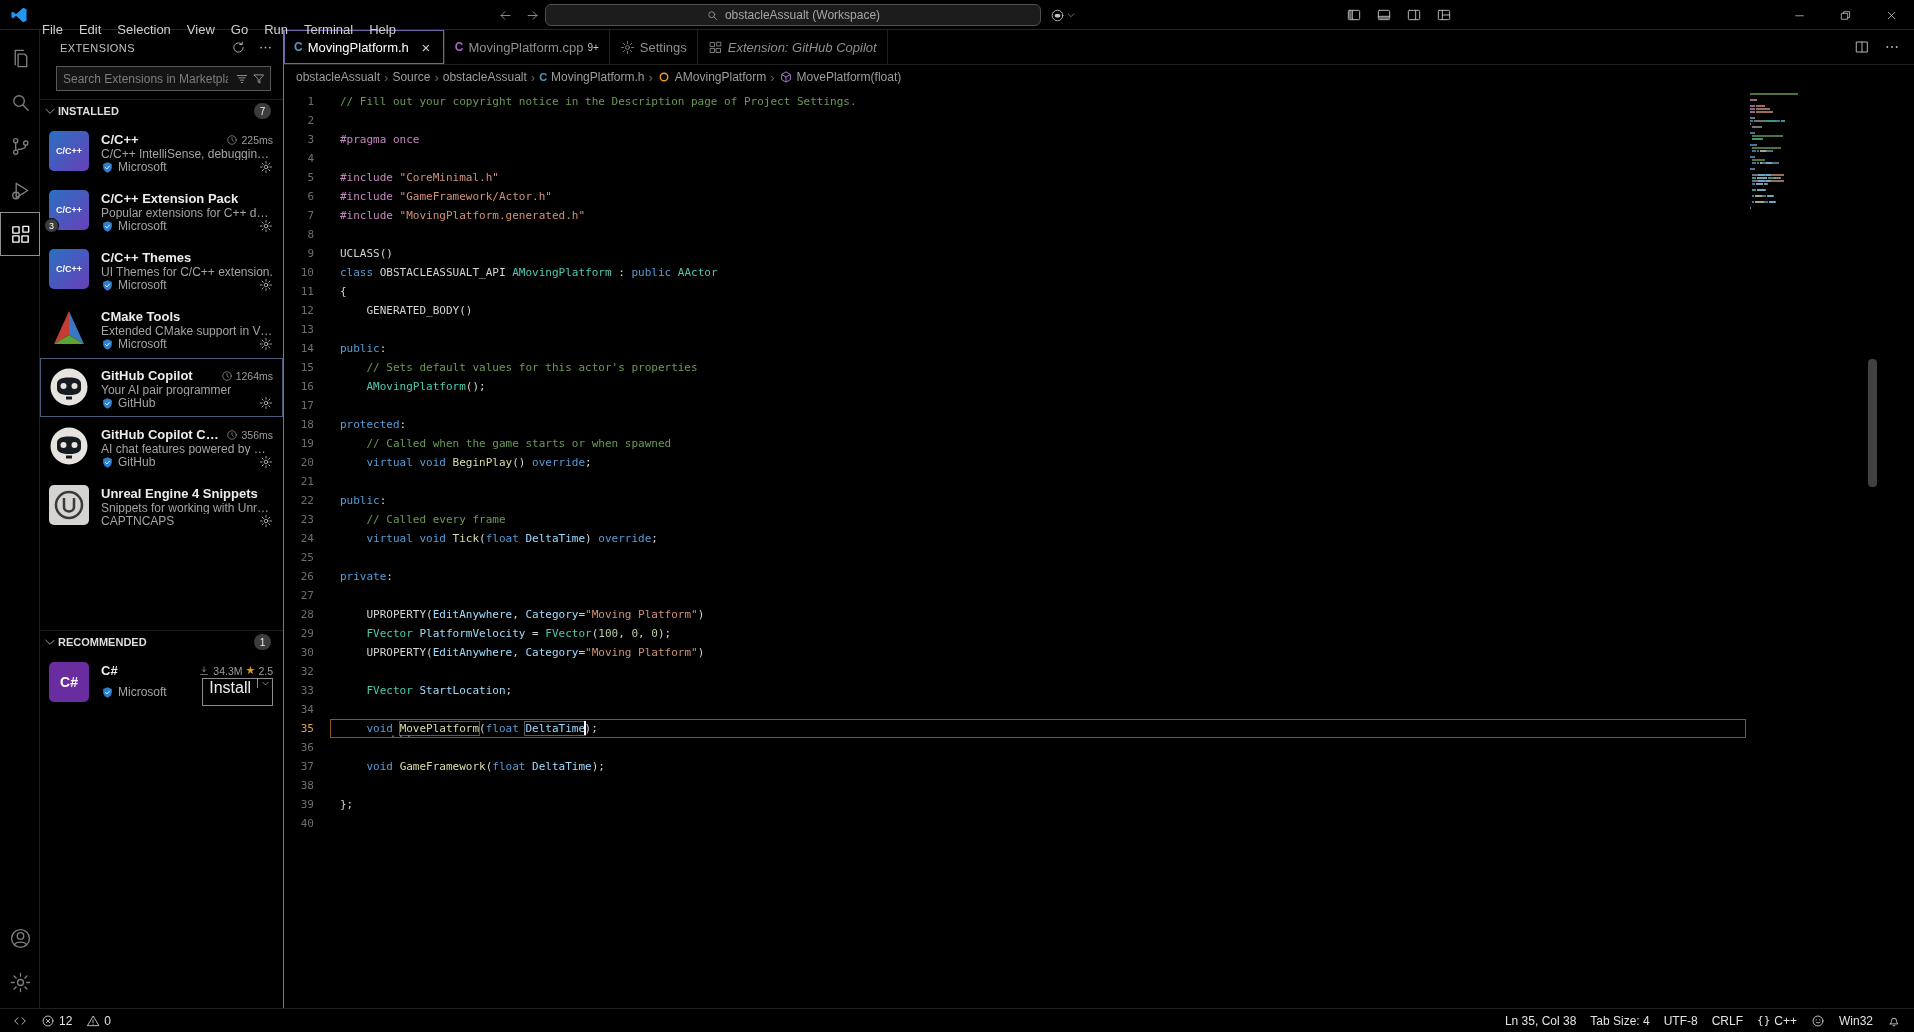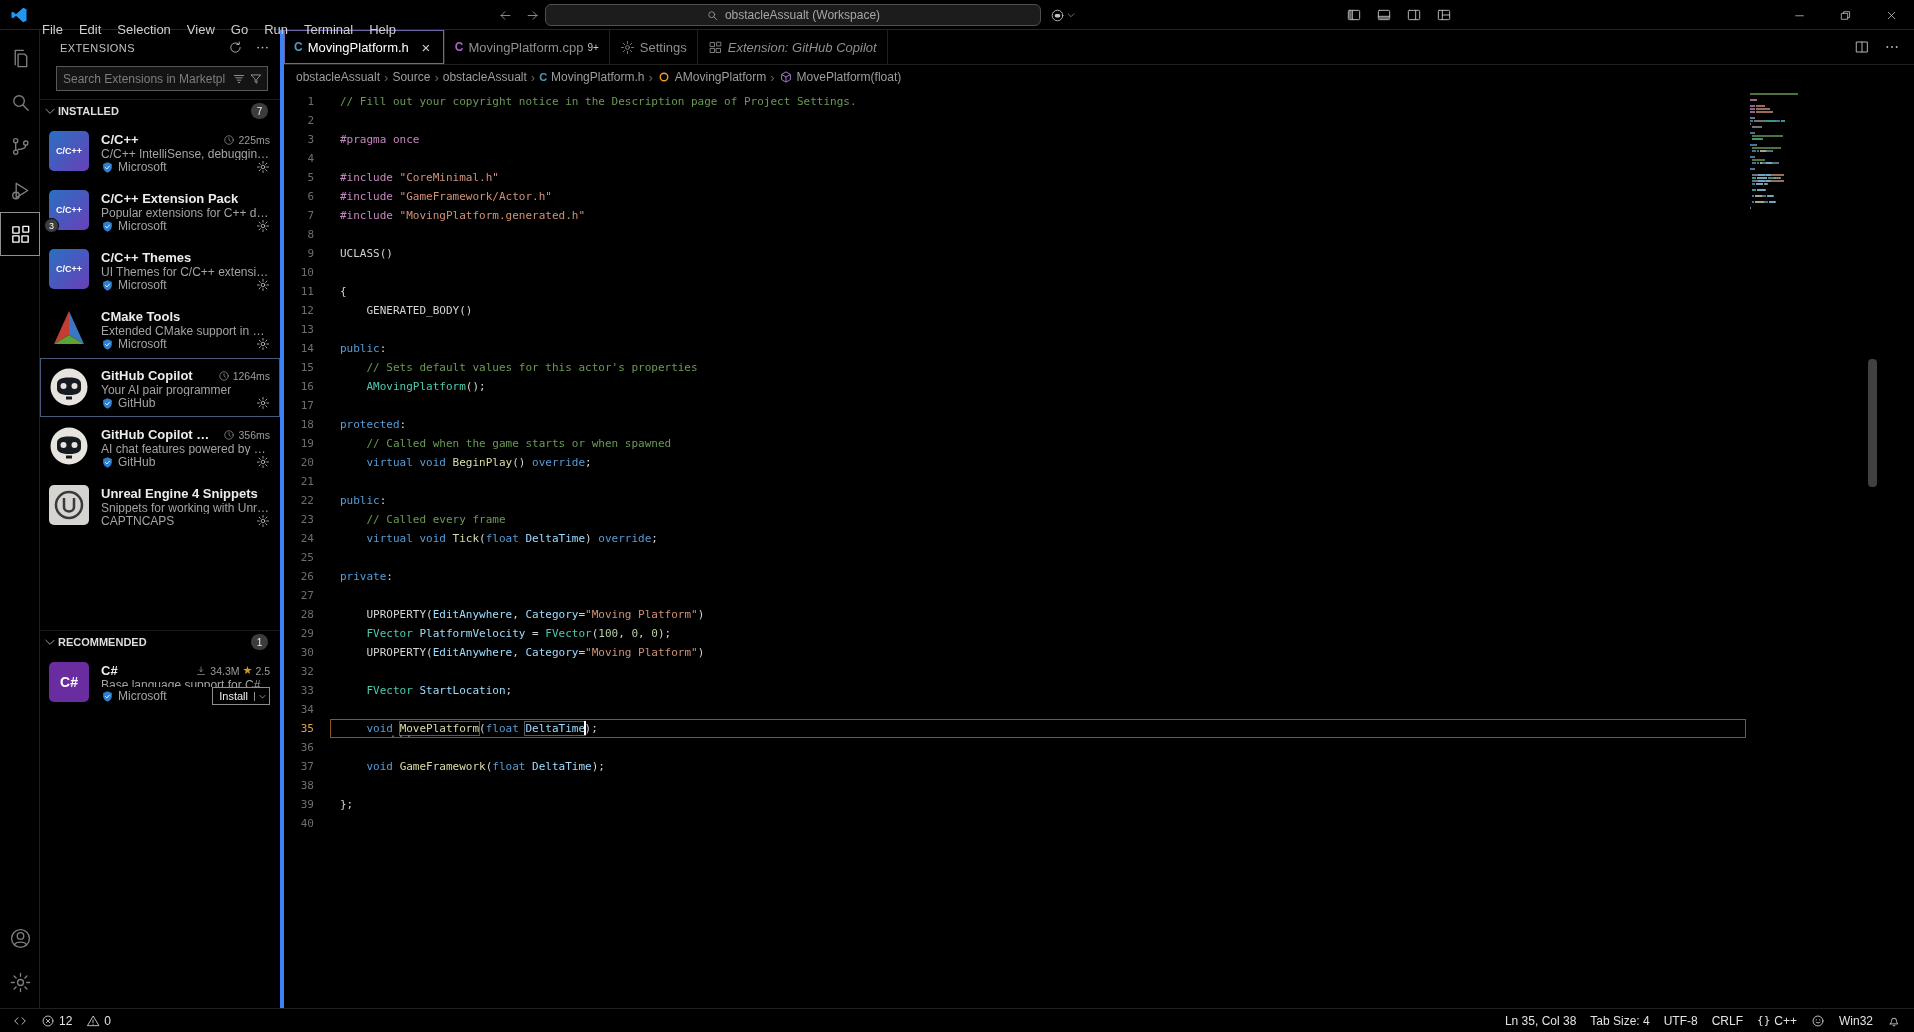--- a/index.html
+++ b/index.html
@@ -27,21 +27,21 @@
   .wc svg{width:13px;height:13px}
 
   
   .main{flex:1;display:flex;min-height:0}
   .activitybar{width:40px;flex:0 0 40px;border-right:1px solid #1f1f1f;display:flex;flex-direction:column;justify-content:space-between;padding:6px 0 4px}
   .ab-item{width:40px;height:44px;display:flex;align-items:center;justify-content:center;color:#7f7f7f;cursor:pointer}
   .ab-item svg{width:23px;height:23px}
   .ab-item.active{color:#fff;box-shadow:inset 0 0 0 1px #8f8f8f}
 
   
-  .sidebar{width:244px;flex:0 0 244px;border-right:4px solid #3b82f6;display:flex;flex-direction:column;min-height:0}
+  .sidebar{width:244px;flex:0 0 244px;border-right:1px solid #3b82f6;display:flex;flex-direction:column;min-height:0}
   .sb-header{height:35px;flex:0 0 35px;display:flex;align-items:center;padding:0 10px 0 20px}
   .sb-title{font-size:11px;color:#c2c2c2;letter-spacing:.4px;flex:1}
   .hdr-ico{margin-left:12px;color:#bdbdbd;cursor:pointer}
   .hdr-ico svg{width:15px;height:15px}
   .sb-search{margin:1px 12px 8px 16px;height:25px;flex:0 0 25px;display:flex;align-items:center;border:1px solid #575757;background:#141414;padding:0 4px 0 2px}
   .sb-search input{flex:1;min-width:0;background:transparent;border:0;outline:0;color:#ccc;font-size:12px;font-family:inherit;padding:0 4px}
   .sb-search input::placeholder{color:#7d7d7d}
   .in-ico{color:#a8a8a8;margin-left:3px;cursor:pointer}
   .in-ico svg{width:14px;height:14px}
   .sections{display:flex;flex-direction:column;overflow:hidden;flex:1}
@@ -60,21 +60,21 @@
   .ext-row1{display:flex;align-items:center;min-width:0}
   .ext-name{font-size:13px;font-weight:700;color:#ececec;white-space:nowrap;overflow:hidden;text-overflow:ellipsis}
   .ext-meta{margin-left:auto;flex:0 0 auto;display:flex;align-items:center;gap:3px;font-size:10.5px;color:#9c9c9c;padding-left:6px}
   .ext-meta svg{width:12px;height:12px}
   .ext-desc{font-size:12px;color:#a3a3a3;white-space:nowrap;overflow:hidden;text-overflow:ellipsis}
   .ext-row3{display:flex;align-items:center;gap:4px;font-size:12px;color:#a3a3a3;min-width:0}
   .ext-row3 .ver svg{width:13px;height:13px}
   .ext-pub{white-space:nowrap;overflow:hidden;text-overflow:ellipsis}
   .ext-gear{margin-left:auto;color:#c8c8c8;cursor:pointer}
   .ext-gear svg{width:14px;height:14px}
-  .install-btn{margin-left:auto;display:flex;align-items:center;border:1px solid #8d8d8d;color:#eee;font-size:11px;height:18px;cursor:pointer}
+  .install-btn{margin-left:auto;display:flex;align-items:flex-start;border:1px solid #8d8d8d;color:#eee;font-size:16px;height:28px;cursor:pointer}
   .install-btn .lbl{padding:0 6px;display:flex;align-items:center}
   .install-btn .dd{border-left:1px solid #8d8d8d;width:15px;display:flex;align-items:center;justify-content:center}
   .install-btn .dd svg{width:9px;height:9px}
 
   
   .editor-pane{flex:1;display:flex;flex-direction:column;min-width:0;min-height:0}
   .tabbar{height:35px;flex:0 0 35px;display:flex;border-bottom:1px solid #202020}
   .tabs{display:flex;height:100%}
   .tab{display:flex;align-items:center;gap:5px;padding:0 10px;font-size:13px;color:#8f8f8f;border-right:1px solid #202020;cursor:pointer;white-space:nowrap}
   .tab.active{color:#fff;box-shadow:inset 0 0 0 1px #6f64a5}
@@ -742,20 +742,21 @@
             <div class="line">
               <span class="ln">8</span>
               <span class="lcode"></span>
             </div>
             <div class="line">
               <span class="ln">9</span>
               <span class="lcode"><span class="tk-txt">UCLASS()</span></span>
             </div>
             <div class="line">
               <span class="ln">10</span>
+              <span class="lcode"><span class="tk-kw">class</span><span class="tk-txt"> OBSTACLEASSUALT_API </span><span class="tk-type">AMovingPlatform</span><span class="tk-txt"> : </span><span class="tk-kw">public</span><span class="tk-txt"> </span><span class="tk-type">AActor</span></span>
             </div>
             <div class="line">
               <span class="ln">11</span>
               <span class="lcode"><span class="tk-txt">{</span></span>
             </div>
             <div class="line">
               <span class="ln">12</span>
               <span class="lcode"><span class="tk-txt">    GENERATED_BODY()</span></span>
             </div>
             <div class="line">

